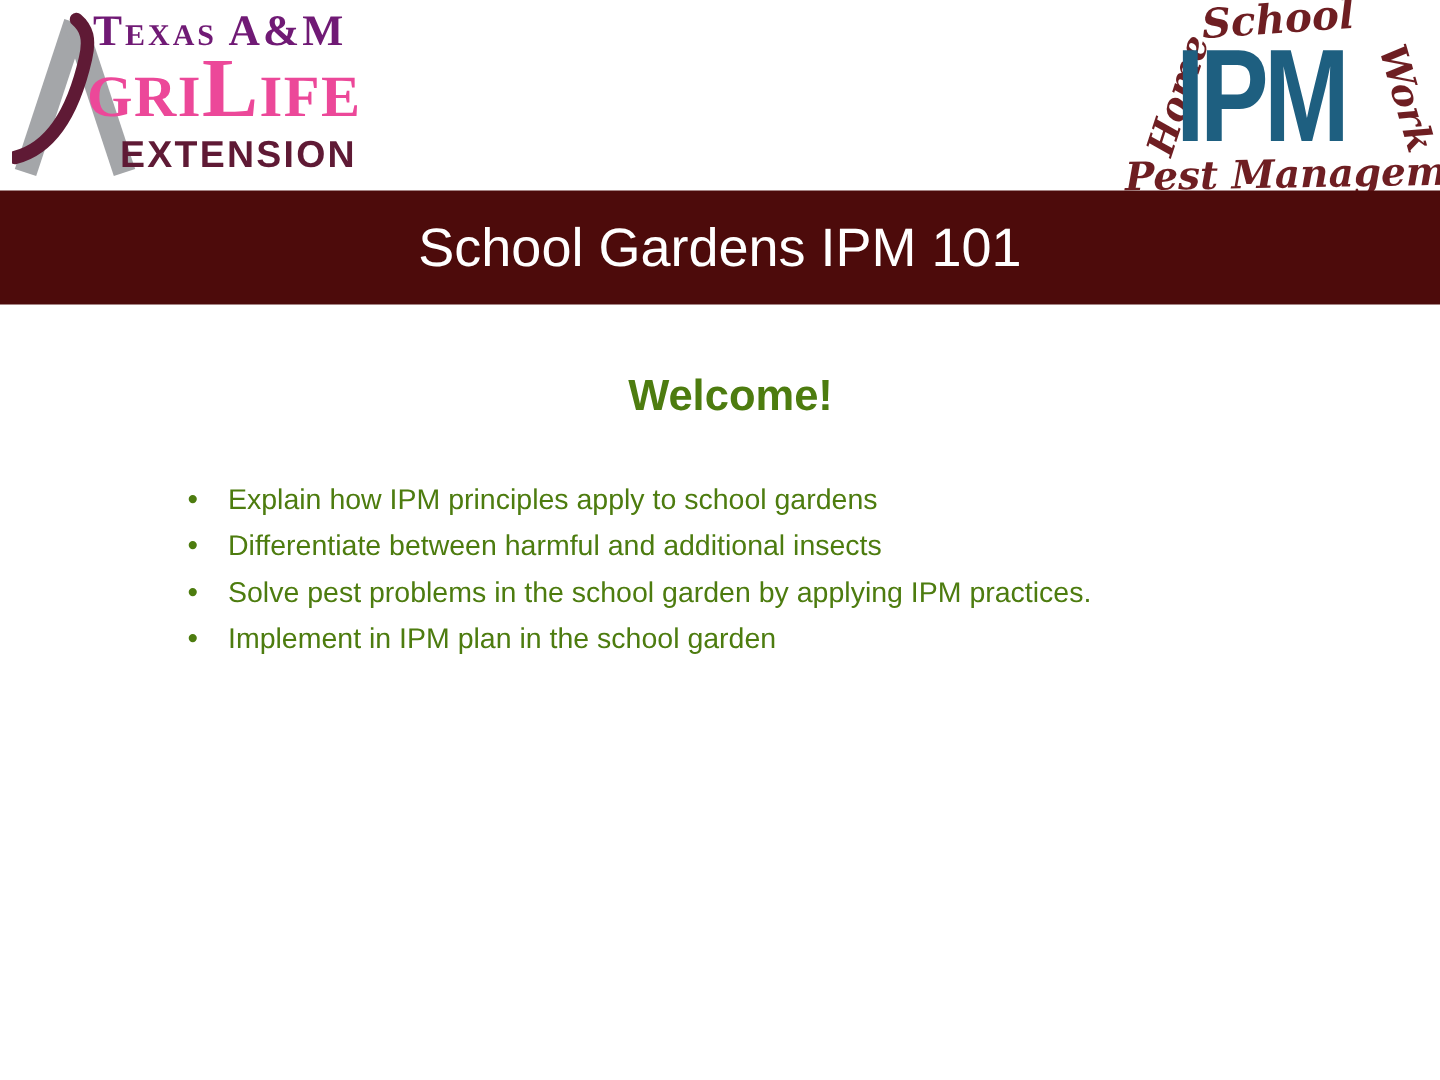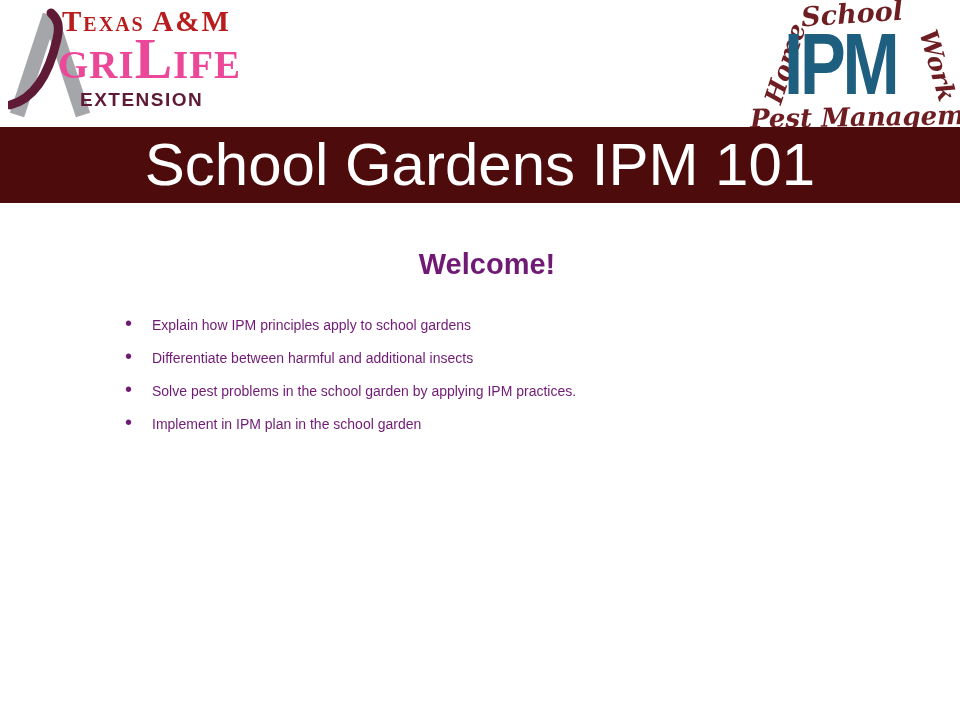--- a/index.html
+++ b/index.html
@@ -13,32 +13,32 @@
   }
 
   
   .agrilife-logo{position:absolute;left:8px;top:6px;width:272px;height:114px;}
   .agrilife-logo .big-a{position:absolute;left:0;top:2px;}
   .agrilife-logo .tam{
     position:absolute;left:54px;top:0px;
     font-family:"Liberation Serif", serif;
     font-variant:small-caps;
     font-size:29px;font-weight:bold;letter-spacing:2px;
-    color:#b91c1c;white-space:nowrap;line-height:1.1;
+    color:#701a75;white-space:nowrap;line-height:1.1;
   }
   .agrilife-logo .grilife{
     position:absolute;left:50px;top:20px;
     font-family:"Liberation Serif", serif;
     font-variant:small-caps;
     font-size:56px;font-weight:bold;letter-spacing:1px;
     color:#ec4899;white-space:nowrap;line-height:1.2;
   }
   .agrilife-logo .ext{
     position:absolute;left:72px;top:84px;
-    font-size:19px;font-weight:bold;letter-spacing:1.5px;
+    font-size:25px;font-weight:bold;letter-spacing:1.5px;
     color:#5f1a35;white-space:nowrap;line-height:1.1;
   }
 
   
   .ipm-logo{position:absolute;left:752px;top:4px;width:204px;height:122px;}
   .ipm-logo span{display:inline-block;white-space:nowrap;}
   .script{
     font-family:"DejaVu Serif", serif;
     font-style:italic;font-weight:bold;
     color:#6e1e22;
@@ -53,35 +53,35 @@
     color:#1e5f80;transform:scaleX(0.78);transform-origin:left center;
   }
 
   
   .banner{
     position:absolute;left:0;top:127px;width:960px;height:76px;
     background:#4d0b0b;
   }
   .banner .title{
     display:block;width:100%;height:76px;line-height:76px;
-    text-align:center;color:#ffffff;font-size:60px;
+    text-align:center;color:#ffffff;font-size:36px;
     white-space:nowrap;
   }
 
   
-  .content{position:absolute;left:72px;top:240px;width:830px;color:#701a75;}
+  .content{position:absolute;left:72px;top:240px;width:830px;color:#4d7c0f;}
   .content h2{
     margin:6px 0 0 0;text-align:center;
     font-size:29px;line-height:36px;font-weight:bold;
   }
   .intro{margin-top:30px;font-size:22px;line-height:29px;}
   .line{white-space:pre-wrap;}
   ul.objectives{
-    margin:26px 0 0 0;padding:0 0 0 53px;
-    list-style:none;font-size:14px;line-height:31px;
+    margin:36px 0 0 0;padding:0 0 0 53px;
+    list-style:none;font-size:19px;line-height:31px;
   }
   ul.objectives li::before{
     content:"\2022";
     display:inline-block;width:27px;
     font-size:20px;
   }
   .footer-note{margin:26px 0 0 0;font-size:22px;line-height:29px;white-space:pre-wrap;}
 </style>
 </head>
 <body>

